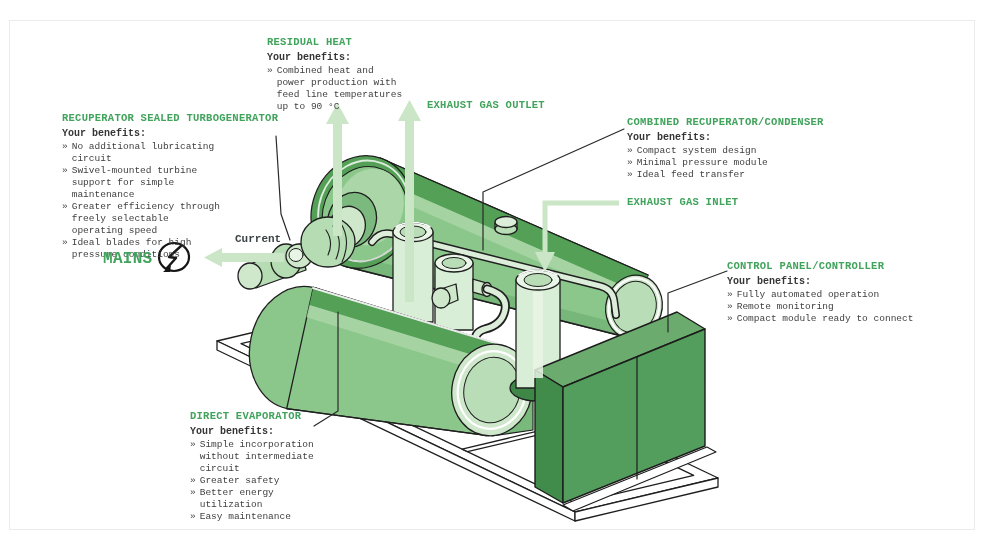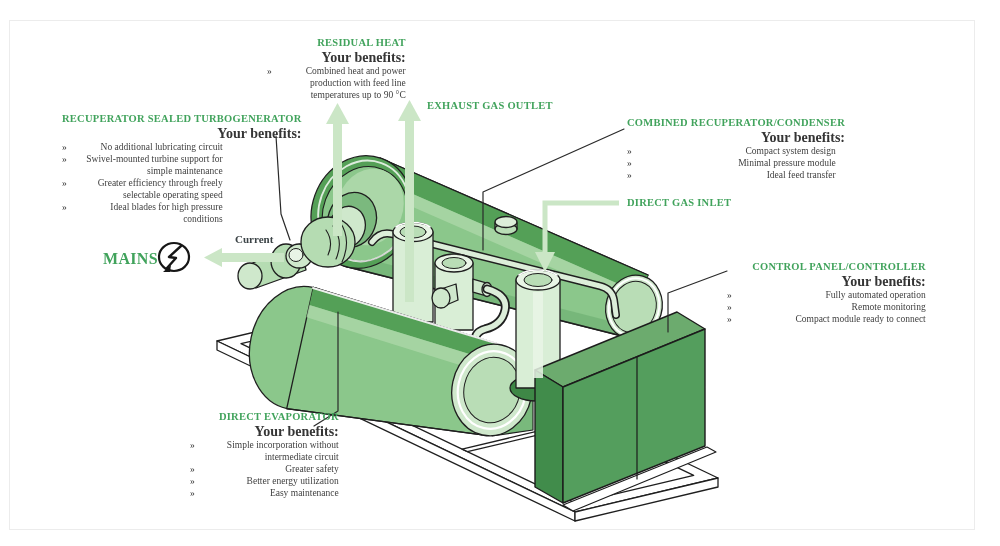--- a/index.html
+++ b/index.html
@@ -1,30 +1,30 @@
 <!DOCTYPE html>
 <html><head>
 <meta charset="utf-8">
 <style>
   html,body{margin:0;padding:0;background:#fff;}
   .stage{
     position:relative;width:1000px;height:546px;background:#ffffff;
-    font-family:Liberation Serif, serif;overflow:hidden;text-align:right;
+    font-family:Liberation Mono, monospace;overflow:hidden;
   }
   .card-border{
     position:absolute;left:9px;top:20px;width:964px;height:508px;
     border:1px solid #ececec;pointer-events:none;
   }
   svg.machine{position:absolute;left:0;top:0;}
   .block{position:absolute;color:#3f3f3f;font-size:9.5px;line-height:12px;}
   .heading{
     color:#41a35c;font-weight:700;font-size:10.5px;letter-spacing:.25px;
     white-space:nowrap;margin-bottom:2px;line-height:13px;
   }
-  .benefits-label{font-weight:700;color:#353535;font-size:14px;line-height:13px;}
+  .benefits-label{font-weight:700;color:#353535;font-size:10px;line-height:13px;}
   .bullets{margin-top:1px;}
   .bullet{display:flex;gap:4px;}
   .bullet .marker{flex:0 0 auto;color:#3f3f3f;}
   .bullet .txt{display:block;}
   .w130 .txt{width:130px;}
   .w152 .txt{width:152px;}
   .w200 .txt{width:200px;white-space:nowrap;}
   .w190 .txt{width:190px;white-space:nowrap;}
   .w140 .txt{width:140px;}
   .mains-label{position:absolute;left:103px;top:250px;color:#41a35c;font-weight:700;font-size:16px;letter-spacing:.3px;}
@@ -238,21 +238,21 @@
           <span class="txt">Minimal pressure module</span>
         </div>
       <div class="bullet">
           <span class="marker">»</span>
           <span class="txt">Ideal feed transfer</span>
         </div>
     </div>
   </div>
 
   <div class="block" style="left:627px;top:196px;">
-    <div class="heading">DIRECT GAS INLET</div>
+    <div class="heading">EXHAUST GAS INLET</div>
   </div>
 
   <div class="block" style="left:727px;top:260px;">
     <div class="heading">CONTROL PANEL/CONTROLLER</div>
     <div class="benefits-label">Your benefits:</div>
     <div class="bullets w190">
       <div class="bullet">
           <span class="marker">»</span>
           <span class="txt">Fully automated operation</span>
         </div>

